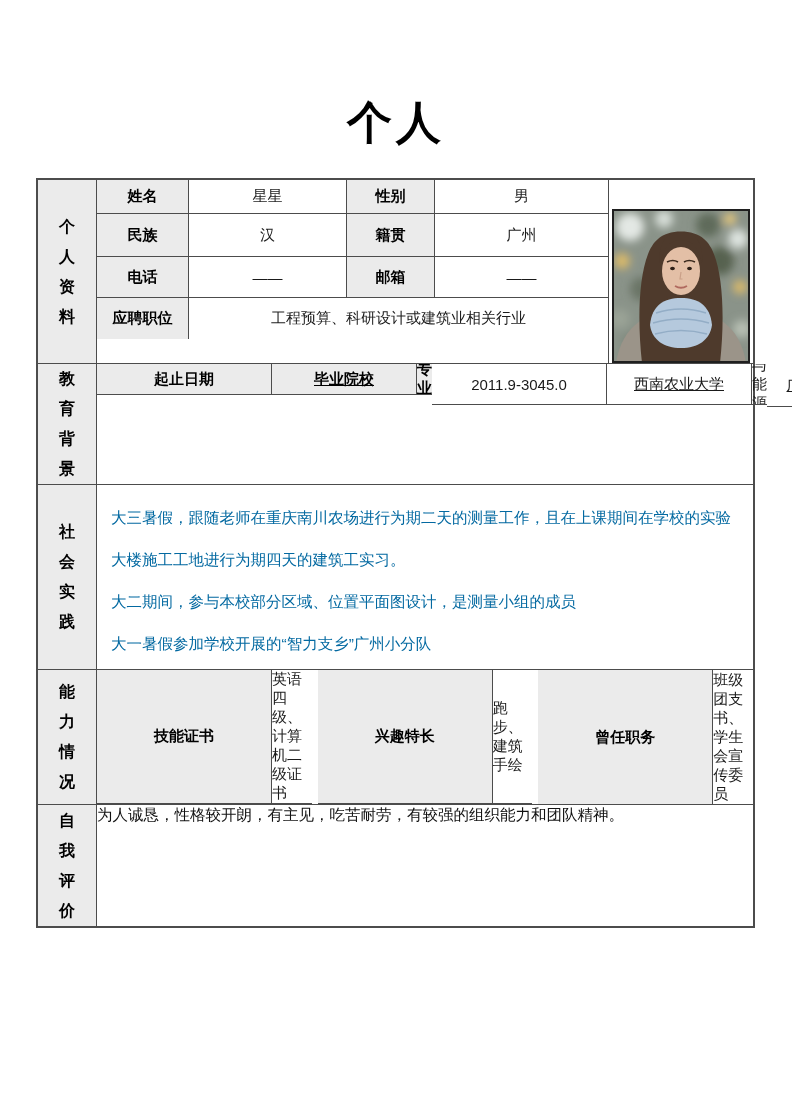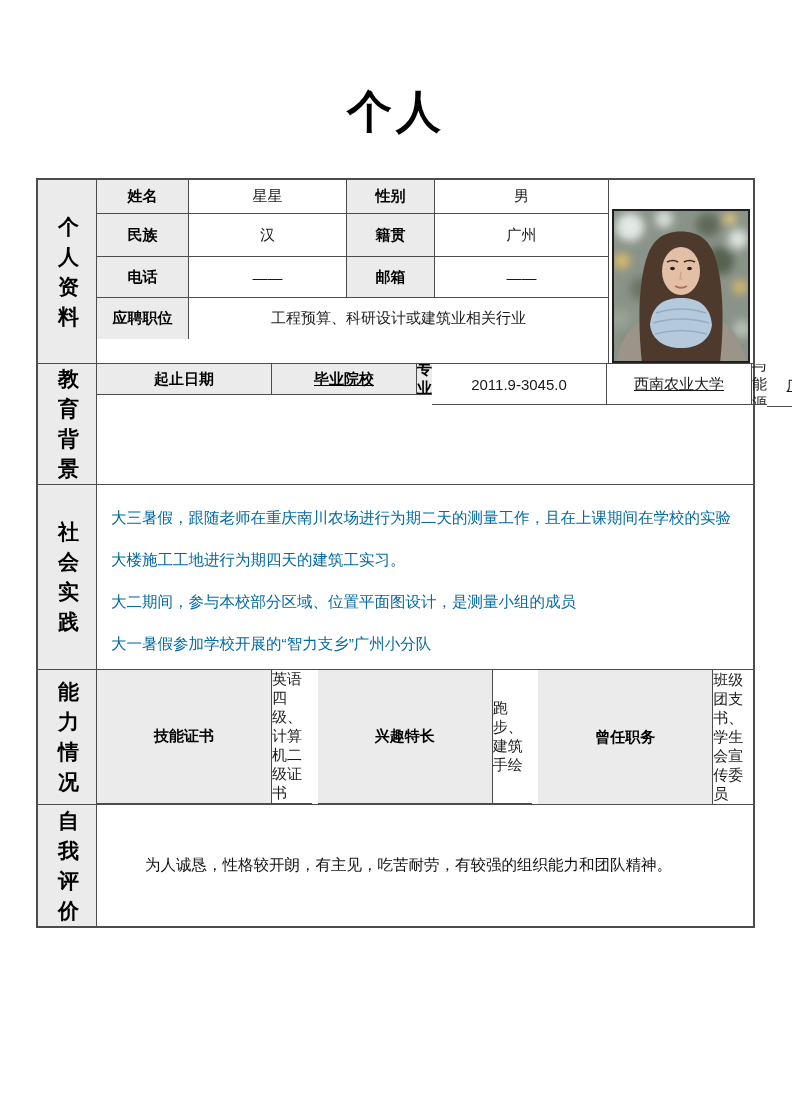--- a/index.html
+++ b/index.html
@@ -16,42 +16,42 @@
   .page{
     position:relative;
     width:792px;height:1120px;
     background:#ffffff;
     margin:0 auto;
     font-family:"Liberation Sans","DejaVu Sans",sans-serif;
     color:#1a1a1a;
     overflow:hidden;
   }
   .title{
-    position:absolute;top:82px;left:0;width:100%;
+    position:absolute;top:93px;left:0;width:100%;
     text-align:center;
     font-family:"DejaVu Serif","Liberation Serif",serif;
     font-size:45px;font-weight:700;letter-spacing:4px;color:#000;
   }
   .resume-table{
     position:absolute;left:36px;top:178px;width:719px;
     border:2px solid var(--border);
     background:#fff;
   }
   .section{display:flex;border-bottom:1px solid var(--border);}
   .section:last-child{border-bottom:none;}
   .side-cell{
     width:59px;flex:0 0 59px;
     border-right:1px solid var(--border);
     background:var(--cell-fill);
     display:flex;align-items:center;justify-content:center;
   }
   .vlabel{
     display:inline-block;width:18px;
     word-break:break-all;line-height:30px;text-align:center;
-    font-weight:bold;font-size:21px;color:#000;
+    font-weight:bold;font-size:16px;color:#000;
   }
   .sec-content{flex:1;display:flex;flex-direction:row;}
   .cell{
     display:flex;align-items:center;justify-content:center;
     font-size:15px;overflow:hidden;
   }
   .lbl{background:var(--cell-fill);font-weight:bold;color:#000;}
   .br{border-right:1px solid var(--border);}
   .bb{border-bottom:1px solid var(--border);}
 
@@ -81,22 +81,22 @@
   .social-cell p{margin:0;}
 
   
   .a-row{display:flex;flex:1 1 0;}
   .ability-content{min-height:124px;gap:6px;}
   .a-l{width:175px;flex:0 0 175px;}
   .a-v{flex:1;}
 
   
   .self-cell{
-    flex:1;min-height:121px;display:flex;align-items:center;
-    padding-left:48px;padding-right:24px;font-size:15.5px;color:#111;
+    flex:1;min-height:121px;display:flex;
+    padding-right:24px;font-size:15.5px;color:#111;
   }
 
   .photo-frame{display:block;}
 </style>
 </head>
 <body>
 
 <div class="page">
 
   <div class="title">个人</div>

